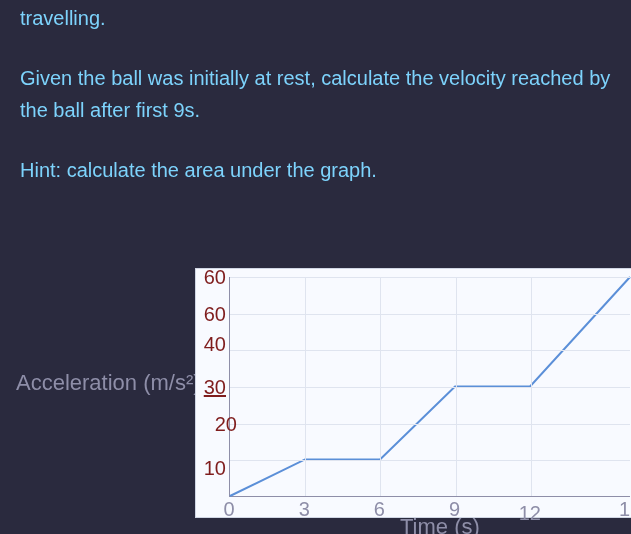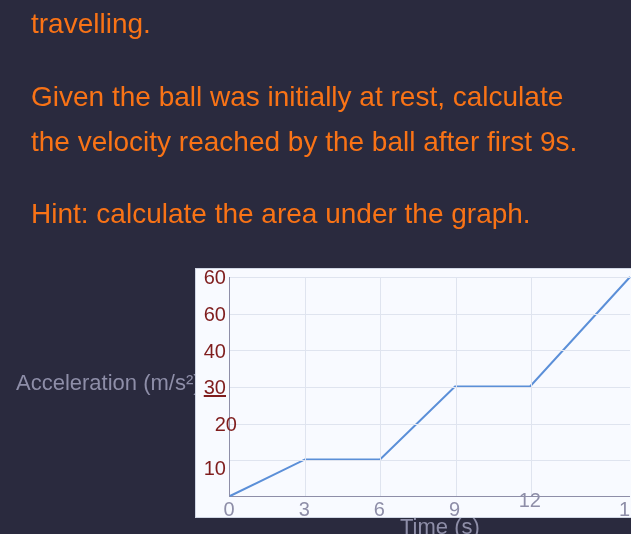--- a/index.html
+++ b/index.html
@@ -6,24 +6,24 @@
   body {
     width: 631px;
     height: 534px;
     background: #2a2a3e;
     font-family: -apple-system, BlinkMacSystemFont, "Segoe UI", sans-serif;
     color: #c8c8d8;
     overflow: hidden;
     position: relative;
   }
   .text-block {
-    padding: 0 31px;
-    font-size: 28px;
+    padding: 0 20px;
+    font-size: 20px;
     line-height: 1.6;
-    color: #f97316;
+    color: #7dd3fc;
   }
   .p1 { padding-top: 2px; }
   .p2 { padding-top: 28px; }
   .p3 { padding-top: 28px; }
   .chart-wrap {
     position: absolute;
     left: 195px;
     top: 268px;
     width: 440px;
     height: 250px;
@@ -116,22 +116,22 @@
         <div class="grid-h" style="top: 146.667px;"></div>
         <div class="grid-h" style="top: 110px;"></div>
         <div class="grid-h" style="top: 73.3333px;"></div>
         <div class="grid-h" style="top: 36.6667px;"></div>
         <div class="grid-h" style="top: 0px;"></div>
       </div>
   <div class="xtick" style="left: 18px; top: 229px;">0</div>
       <div class="xtick" style="left: 93.1875px; top: 229px;">3</div>
       <div class="xtick" style="left: 168.375px; top: 229px;">6</div>
       <div class="xtick" style="left: 243.562px; top: 229px;">9</div>
-      <div class="xtick" style="left: 318.75px; top: 220px;">12</div>
+      <div class="xtick" style="left: 318.75px; top: 233px;">12</div>
       <div class="xtick" style="left: 419px; top: 229px;">16</div>
       <div class="ytick" style="left: 2px; top: 180.333px; margin-top: 8px;">10</div>
       <div class="ytick" style="left: 13px; top: 143.667px;">20</div>
       <div class="ytick" style="left: 2px; top: 107px; text-decoration: underline;">30</div>
-      <div class="ytick" style="left: 2px; top: 71px;">40</div>
+      <div class="ytick" style="left: 2px; top: 64px;">40</div>
       <div class="ytick" style="left: 2px; top: 33.6667px;">60</div>
       <div class="ytick" style="left: 2px; top: -3px;">60</div>
     </div>
 </div>
 
 </body></html>

